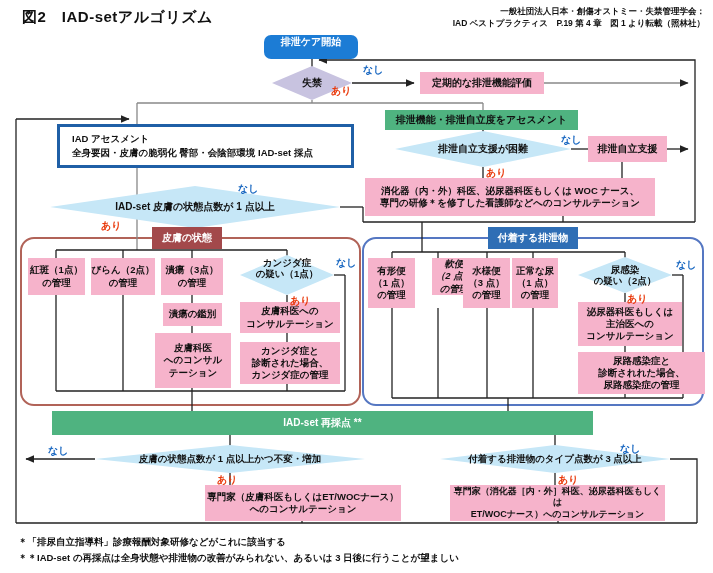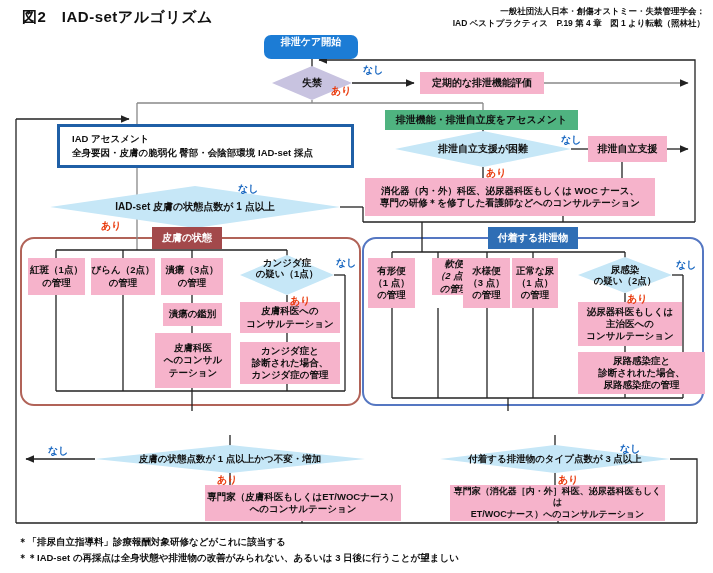--- a/index.html
+++ b/index.html
@@ -195,20 +195,21 @@
   <div class="box" style="left:512px;top:258px;width:46px;height:50px;">正常な尿
 （1 点）
 の管理</div>
   <div class="box" style="left:578px;top:302px;width:104px;height:44px;">泌尿器科医もしくは
 主治医への
 コンサルテーション</div>
   <div class="box" style="left:578px;top:352px;width:127px;height:42px;">尿路感染症と
 診断されれた場合、
 尿路感染症の管理</div>
 
+  <div class="box green" style="left:52px;top:411px;width:541px;height:24px;color:#fff;font-size:10px;">IAD-set 再採点 **</div>
 
   <div class="box" style="left:205px;top:485px;width:196px;height:36px;">専門家（皮膚科医もしくはET/WOCナース）
 へのコンサルテーション</div>
   <div class="box small" style="left:450px;top:485px;width:215px;height:36px;">専門家（消化器［内・外］科医、泌尿器科医もしくは
 ET/WOCナース）へのコンサルテーション</div>
 
   <div class="lbl no" style="left:363px;top:63px;">なし</div>
   <div class="lbl yes" style="left:331px;top:84px;">あり</div>
   <div class="lbl no" style="left:561px;top:133px;">なし</div>
   <div class="lbl yes" style="left:486px;top:166px;">あり</div>

